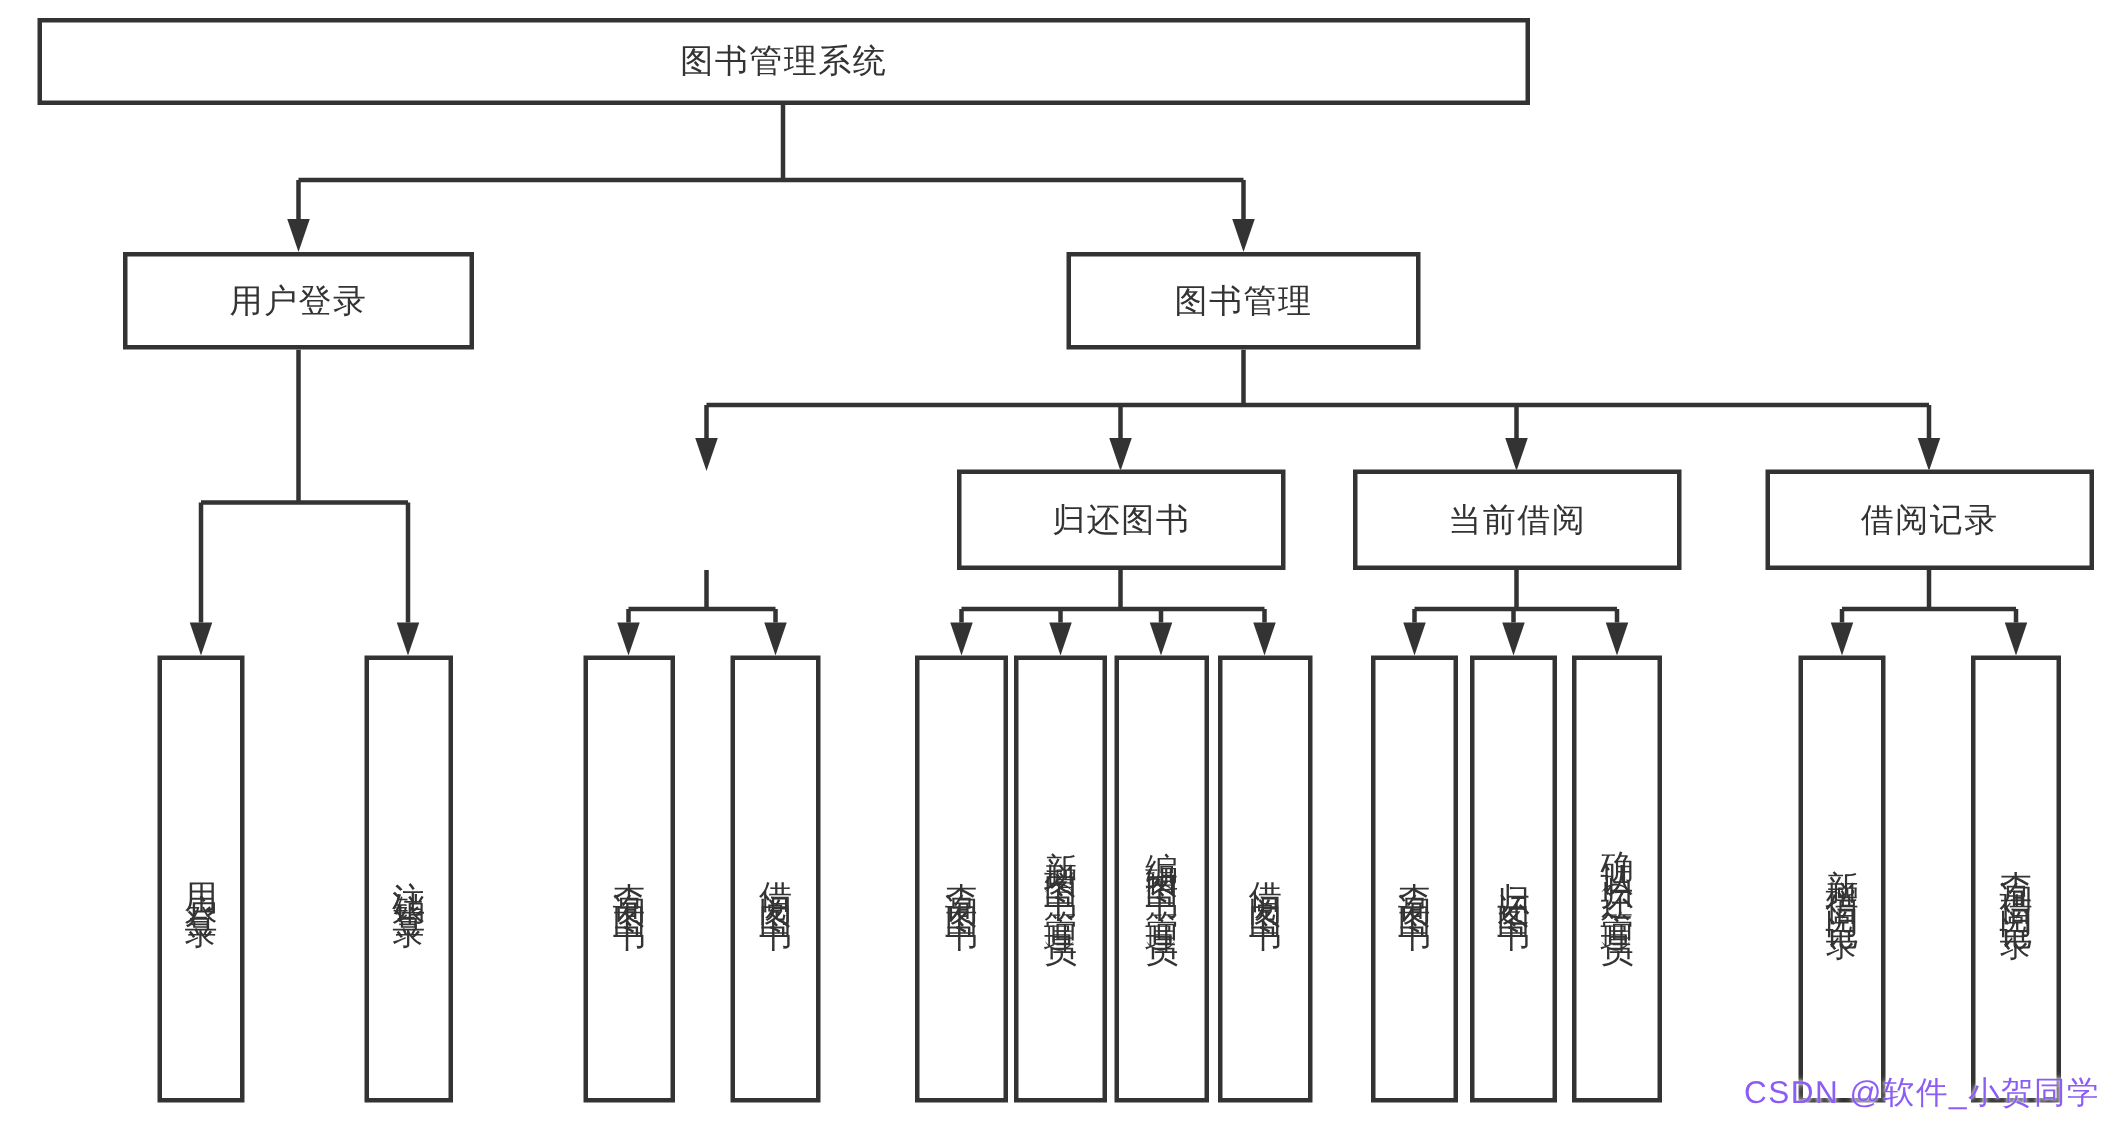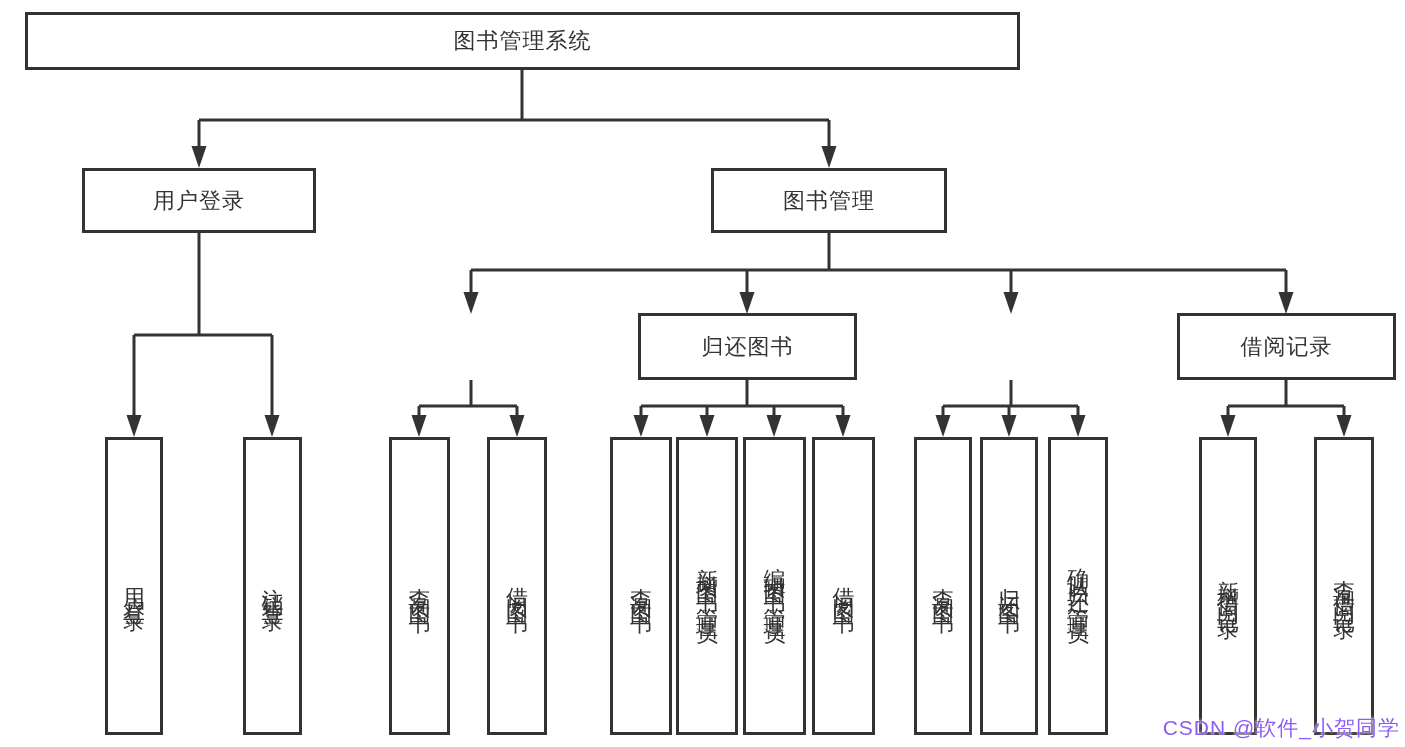--- a/index.html
+++ b/index.html
@@ -118,20 +118,23 @@
   <div class="box" style="left:82px; top:168px; width:234px; height:65px;">
     <span>用户登录</span>
   </div>
   <div class="box" style="left:711px; top:168px; width:236px; height:65px;">
     <span>图书管理</span>
   </div>
 
   <div class="box" style="left:638px; top:313px; width:219px; height:67px;">
     <span>归还图书</span>
   </div>
+  <div class="box" style="left:902px; top:313px; width:219px; height:67px;">
+    <span>当前借阅</span>
+  </div>
   <div class="box" style="left:1177px; top:313px; width:219px; height:67px;">
     <span>借阅记录</span>
   </div>
 
   <div class="vbox" style="left:105px; top:437px; width:58px; height:298px;">
     <span class="vtext">用户登录</span>
   </div>
   <div class="vbox" style="left:243px; top:437px; width:59px; height:298px;">
     <span class="vtext">注销登录</span>
   </div>

